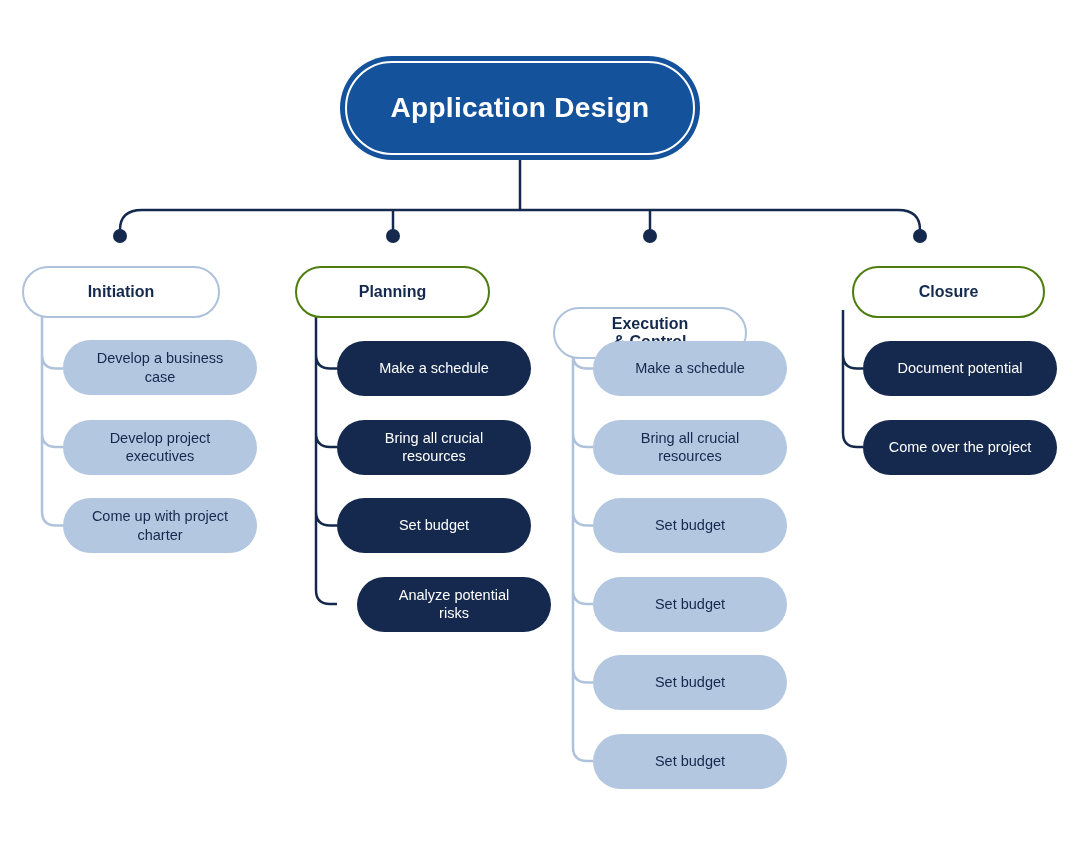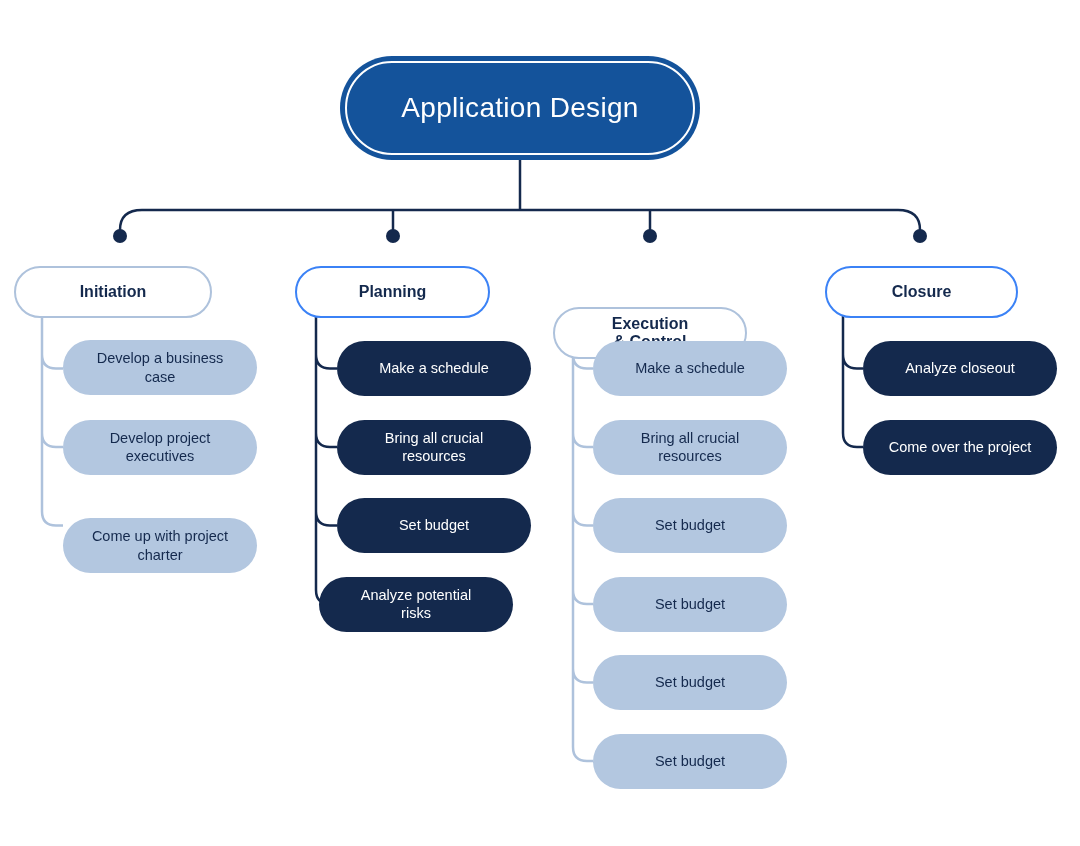--- a/index.html
+++ b/index.html
@@ -4,32 +4,32 @@
 <style>
   html,body{margin:0;padding:0;background:#fff;}
   .canvas{
     position:relative;width:1080px;height:846px;background:#fff;overflow:hidden;
     font-family:"Liberation Sans",sans-serif;
   }
   .wires{position:absolute;left:0;top:0;z-index:0;}
   .node{position:absolute;box-sizing:border-box;display:flex;align-items:center;justify-content:center;text-align:center;z-index:1;}
   .root-node{
     left:340px;top:56px;width:360px;height:104px;border-radius:52px;
-    background:#14539B;color:#ffffff;font-size:28px;font-weight:400;letter-spacing:.3px;
+    background:#14539B;color:#ffffff;font-size:28px;font-weight:700;letter-spacing:.3px;
   }
   .root-node::after{
     content:"";position:absolute;inset:5px;border:2px solid #ffffff;border-radius:47px;pointer-events:none;
   }
   .hdr{
     top:266px;height:52px;border-radius:26px;background:#ffffff;
     color:#14294D;font-size:16px;font-weight:700;line-height:1.15;
   }
   .hdr-label{white-space:pre-line;}
   .hdr.light{border:2px solid #AEC2DC;}
-  .hdr.dark{border:2px solid #3b82f6;}
+  .hdr.dark{border:2px solid #4d7c0f;}
   .item{
     width:194px;height:55px;border-radius:27.5px;font-size:14.5px;line-height:1.25;
     padding:0 25px;
   }
   .item.light{background:#B3C7E0;color:#14294D;}
   .item.dark{background:#14294D;color:#ffffff;}
 </style>
 </head>
 <body>
 
@@ -56,54 +56,54 @@
 
     <path stroke="#AEC2DC" stroke-width="2.5" fill="none" d="M573 310 V747 M573 354.5 Q573 368.5 587 368.5 L593 368.5 M573 433 Q573 447 587 447 L593 447 M573 511.5 Q573 525.5 587 525.5 L593 525.5 M573 590 Q573 604 587 604 L593 604 M573 668.5 Q573 682.5 587 682.5 L593 682.5 M573 747 Q573 761 587 761 L593 761"></path>
 
     <path stroke="#14294D" stroke-width="2.5" fill="none" d="M843 310 V433 M843 354.5 Q843 368.5 857 368.5 L863 368.5 M843 433 Q843 447 857 447 L863 447"></path>
   </svg>
 
   <div class="node root-node">
     <span>Application Design</span>
   </div>
 
-  <div class="node hdr light" style="left:14px;width:198px;">
+  <div class="node hdr light" style="left:22px;width:198px;">
     <span class="hdr-label">Initiation</span>
   </div>
   <div class="node hdr dark" style="left:295px;width:195px;">
     <span class="hdr-label">Planning</span>
   </div>
   <div class="node hdr light" style="left:553px;width:194px;margin-top:41px;">
     <span class="hdr-label">Execution
 &amp; Control</span>
   </div>
-  <div class="node hdr dark" style="left:825px;width:193px;">
+  <div class="node hdr dark" style="left:852px;width:193px;">
     <span class="hdr-label">Closure</span>
   </div>
 
   <div class="node item light" style="left:63px;top:340px;">
     <span>Develop a business case</span>
   </div>
   <div class="node item light" style="left:63px;top:419.5px;">
     <span>Develop project executives</span>
   </div>
-  <div class="node item light" style="left:63px;top:518px;">
+  <div class="node item light" style="left:63px;top:498px;">
     <span>Come up with project charter</span>
   </div>
 
   <div class="node item dark" style="left:337px;top:341px;">
     <span>Make a schedule</span>
   </div>
   <div class="node item dark" style="left:337px;top:419.5px;">
     <span>Bring all crucial resources</span>
   </div>
   <div class="node item dark" style="left:337px;top:498px;">
     <span>Set budget</span>
   </div>
-  <div class="node item dark" style="left:319px;top:576.5px;text-align:center;">
+  <div class="node item dark" style="left:357px;top:576.5px;text-align:center;">
     <span>Analyze potential risks</span>
   </div>
 
   <div class="node item light" style="left:593px;top:341px;">
     <span>Make a schedule</span>
   </div>
   <div class="node item light" style="left:593px;top:419.5px;">
     <span>Bring all crucial resources</span>
   </div>
   <div class="node item light" style="left:593px;top:498px;">
@@ -113,19 +113,19 @@
     <span>Set budget</span>
   </div>
   <div class="node item light" style="left:593px;top:655px;">
     <span>Set budget</span>
   </div>
   <div class="node item light" style="left:593px;top:733.5px;">
     <span>Set budget</span>
   </div>
 
   <div class="node item dark" style="left:863px;top:341px;">
-    <span>Analyze closeout</span>
+    <span>Document potential</span>
   </div>
   <div class="node item dark" style="left:863px;top:419.5px;">
     <span>Come over the project</span>
   </div>
 
 </div>
 
 </body></html>

